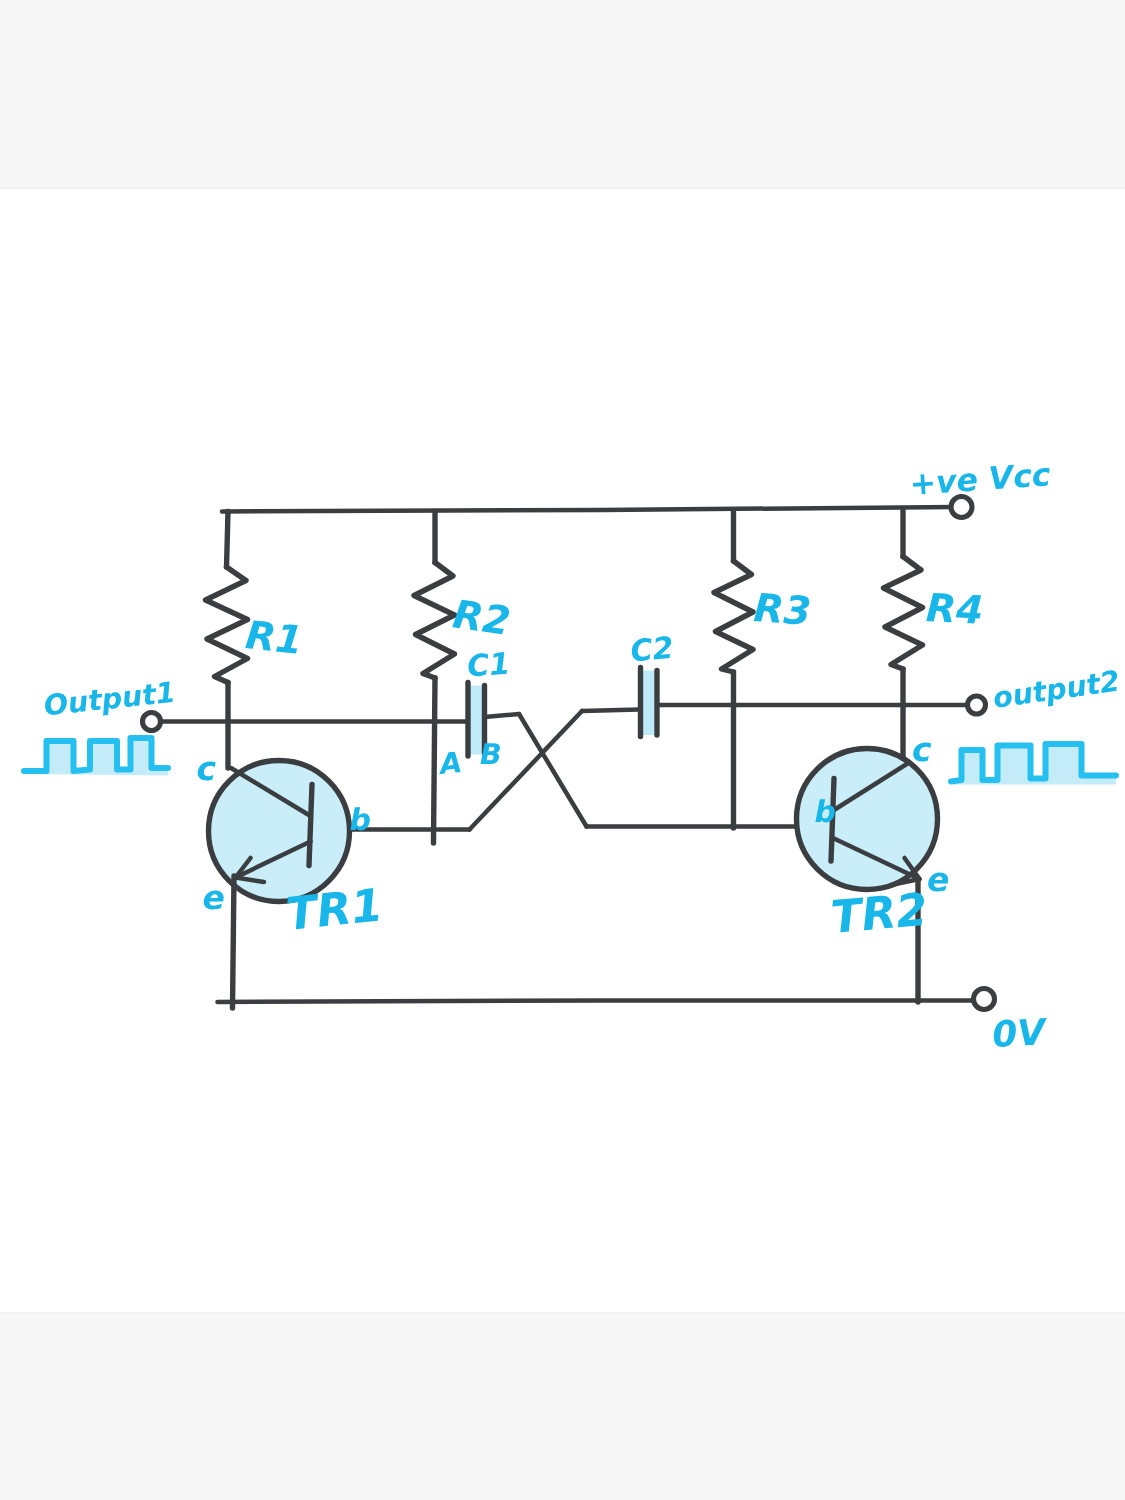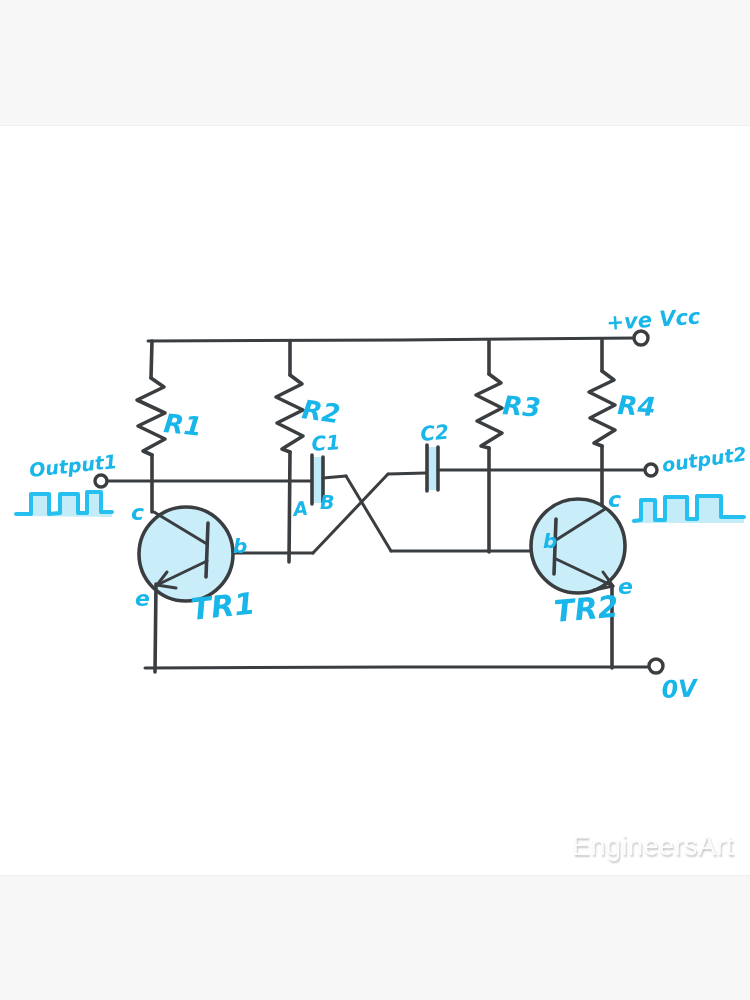--- a/index.html
+++ b/index.html
@@ -137,14 +137,13 @@
       <path class="ink" d="M613,586 L594,590 M613,586 L603,572"></path>
       <path class="ink-thick" d="M612,586 L612,668"></path>
       <text class="marker-text" x="608" y="507" font-size="22">c</text>
       <text class="marker-text" x="543" y="548" font-size="20">b</text>
       <text class="marker-text" x="618" y="594" font-size="22">e</text>
       <text class="marker-text" x="555" y="622" font-size="30" transform="rotate(-5 555 622)">TR2</text>
     </g>
 
   </svg>
 
-  <div class="watermark">EngineersArt</div>
 </div>
 
 </body></html>

